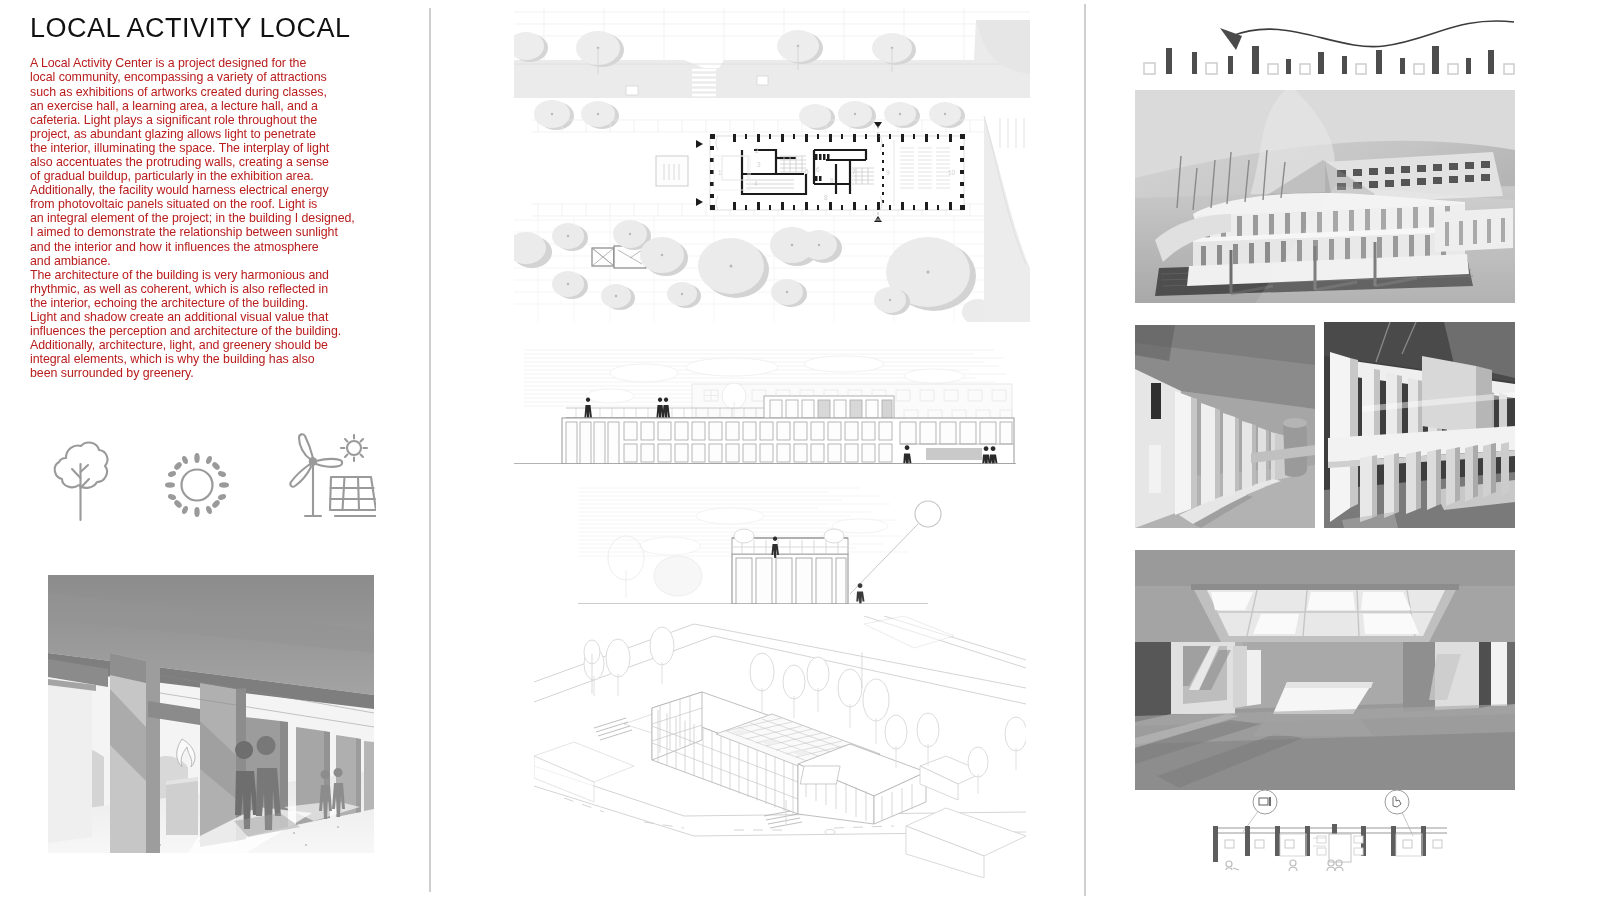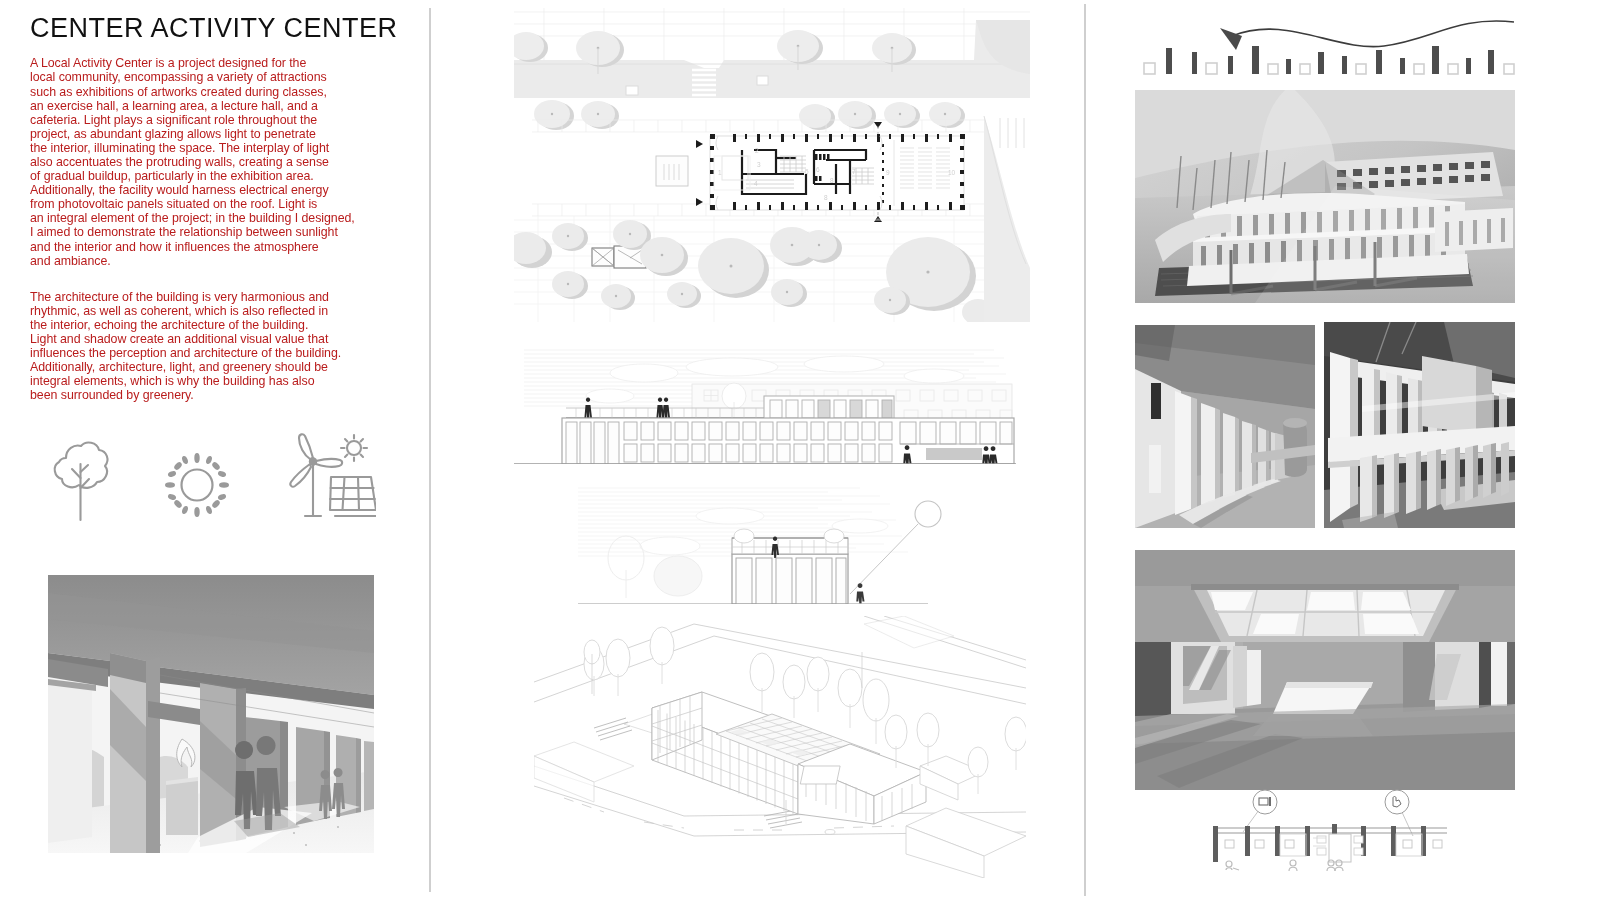--- a/index.html
+++ b/index.html
@@ -20,21 +20,21 @@
   .col-left{position:absolute;left:30px;top:14px;width:376px;}
   .board-title{
     font-size:27px;letter-spacing:.5px;font-weight:400;
     line-height:1.05;margin:0 0 14px 0;color:#111;
     font-family:"Liberation Sans","DejaVu Sans",sans-serif;
   }
   .body-copy{
     font-size:12.4px;line-height:14.1px;color:#b91c1c;
     margin:0;white-space:pre-line;letter-spacing:-0.05px;
   }
-  .body-copy.second{margin-top:22px;}
+  .body-copy.second{}
 
   
   .icon-row{position:absolute;left:34px;top:430px;width:360px;height:100px;}
   .icon-row .ico{position:absolute;}
   #ico-tree{left:8px;top:8px;}
   #ico-sun{left:128px;top:20px;}
   #ico-energy{left:238px;top:2px;}
 
   
   .render-frame{
@@ -62,21 +62,21 @@
 </style>
 </head>
 <body>
 
 <div class="board">
 
   <div class="divider" id="div-1"></div>
   <div class="divider" id="div-2"></div>
 
   <div class="col-left">
-    <h1 class="board-title nosel">CENTER ACTIVITY CENTER</h1>
+    <h1 class="board-title nosel">LOCAL ACTIVITY LOCAL</h1>
     <p class="body-copy">A Local Activity Center is a project designed for the
 local community, encompassing a variety of attractions
 such as exhibitions of artworks created during classes,
  an exercise hall, a learning area, a lecture hall, and a
 cafeteria. Light plays a significant role throughout the
 project, as abundant glazing allows light to penetrate
 the interior, illuminating the space. The interplay of light
 also accentuates the protruding walls, creating a sense
 of gradual buildup, particularly in the exhibition area.
 Additionally, the facility would harness electrical energy

